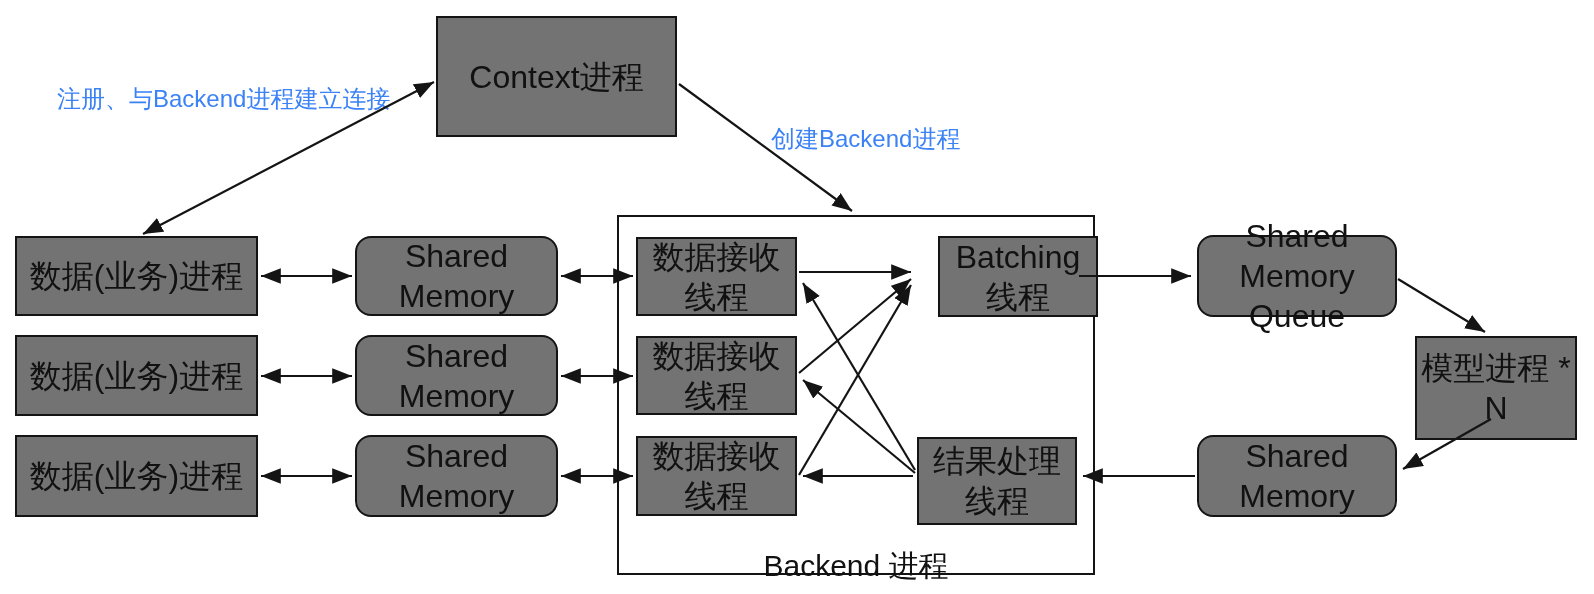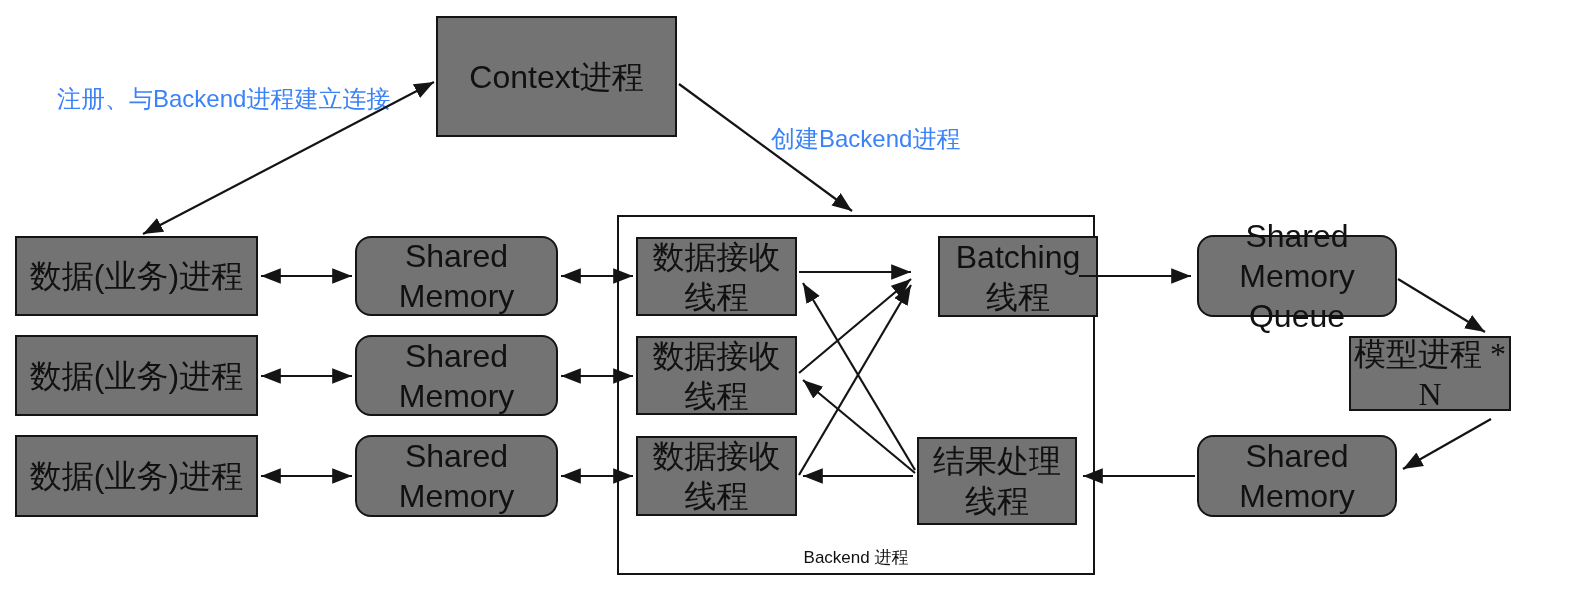--- a/index.html
+++ b/index.html
@@ -14,21 +14,21 @@
     display:flex; align-items:center; justify-content:center;
     text-align:center; font-size:32px; line-height:1.25; color:#111111;
   }
   .rounded { border-radius:16px; }
   .container-box {
     position:absolute; box-sizing:border-box;
     border:2.5px solid #141414; background:transparent;
   }
   .pre { white-space:pre-line; }
   .lbl { position:absolute; font-size:24px; line-height:1.2; color:#3b82f6; white-space:nowrap; }
-  .container-caption { position:absolute; font-size:17px; text-align:center; color:#111111; }
+  .container-caption { position:absolute; font-size:30px; text-align:center; color:#111111; }
   svg.arrows { position:absolute; left:0; top:0; pointer-events:none; }
 </style>
 </head>
 <body>
 
 <div class="canvas">
 
   <div class="container-box" style="left:617px; top:215px; width:478px; height:360px;"></div>
   <div class="container-caption" style="left:617px; top:546px; width:478px;">Backend 进程</div>
 
@@ -49,21 +49,21 @@
   <div class="box rounded" style="left:355px; top:435px; width:203px; height:82px;">Shared Memory</div>
   <div class="box" style="left:636px; top:436px; width:161px; height:80px;">数据接收线程</div>
 
   <div class="box pre" style="left:938px; top:236px; width:160px; height:81px;">Batching
 线程</div>
   <div class="box pre" style="left:917px; top:437px; width:160px; height:88px;">结果处理
 线程</div>
 
   <div class="box rounded pre" style="left:1197px; top:235px; width:200px; height:82px;">Shared Memory
 Queue</div>
-  <div class="box" style="left:1349px; top:336px; width:162px; height:75px;font-family:Liberation Serif, serif;">模型进程 * N</div>
+  <div class="box" style="left:1415px; top:336px; width:162px; height:104px;">模型进程 * N</div>
   <div class="box rounded" style="left:1197px; top:435px; width:200px; height:82px;">Shared Memory</div>
 
   <svg class="arrows" width="1594" height="594" viewBox="0 0 1594 594">
     <defs>
       <marker id="ah" markerWidth="10" markerHeight="8" refX="9" refY="3.5" orient="auto-start-reverse">
         <path d="M0,0 L9,3.5 L0,7 z" fill="#141414"></path>
       </marker>
     </defs>
     <g stroke="#141414" stroke-width="2.2" fill="none">
 

